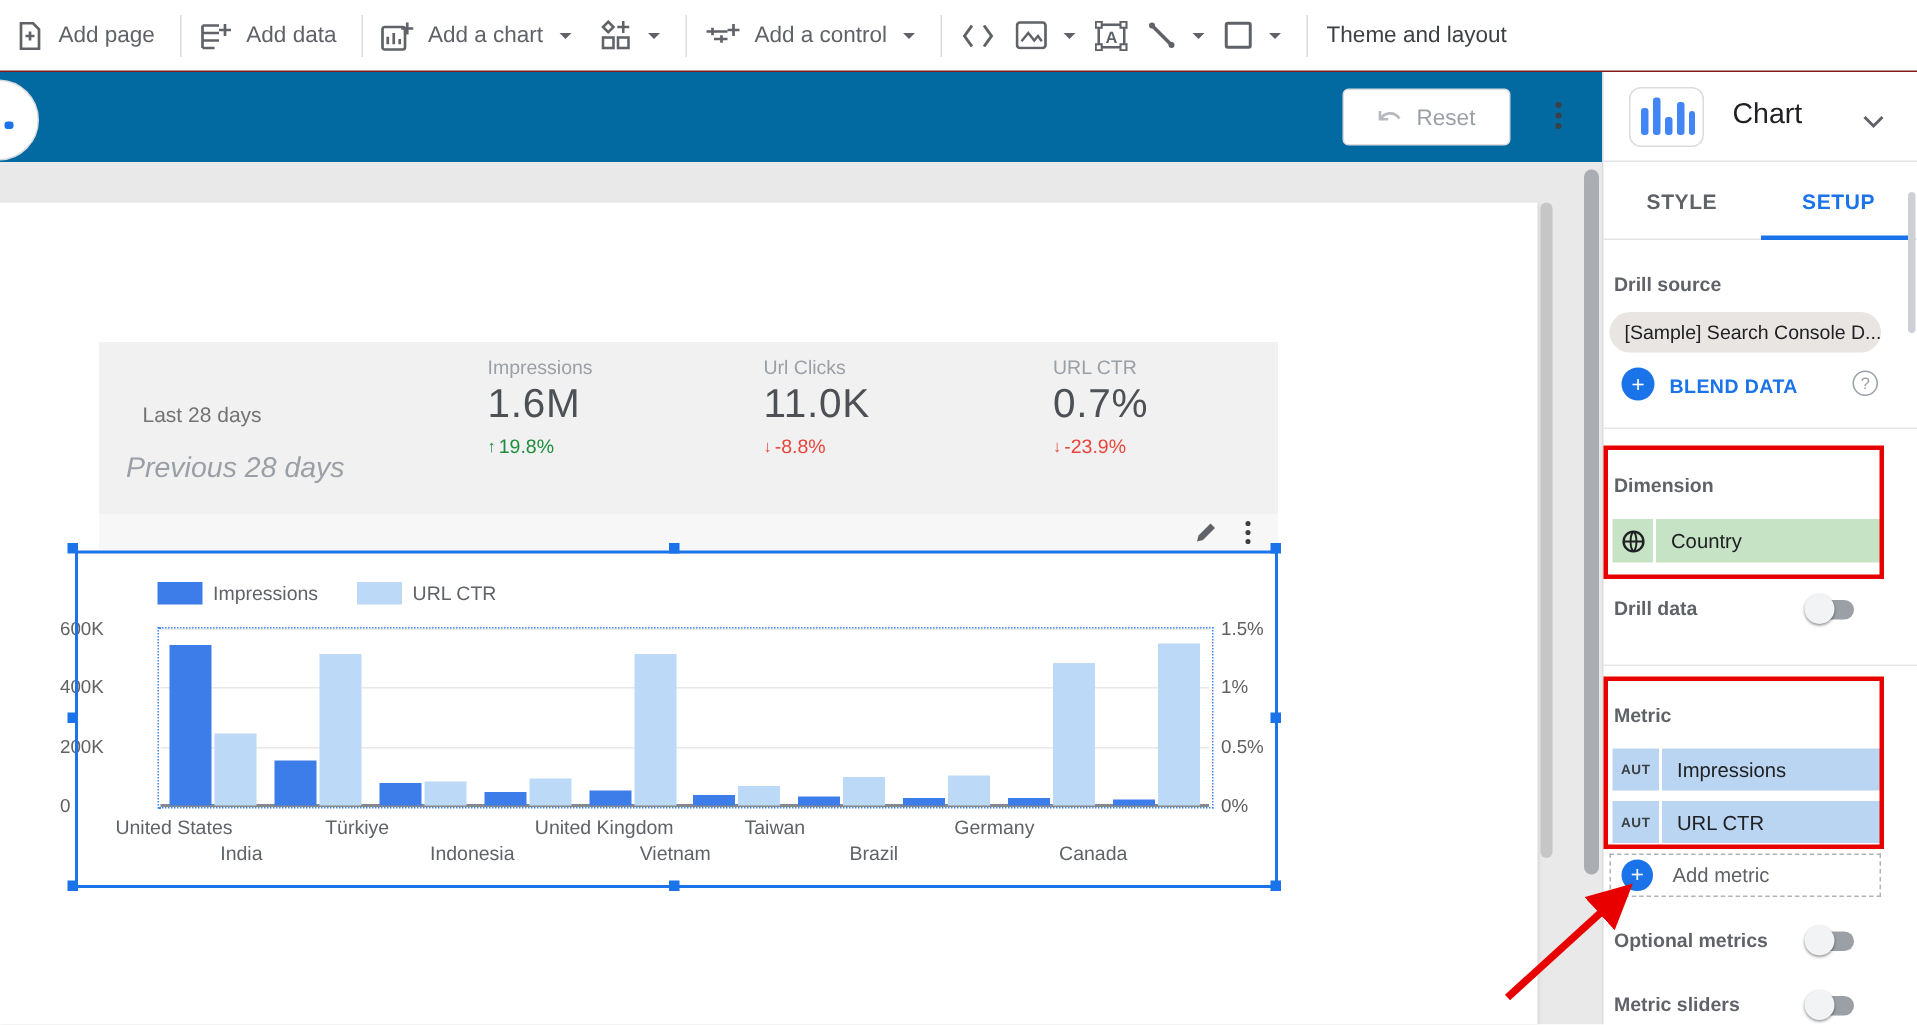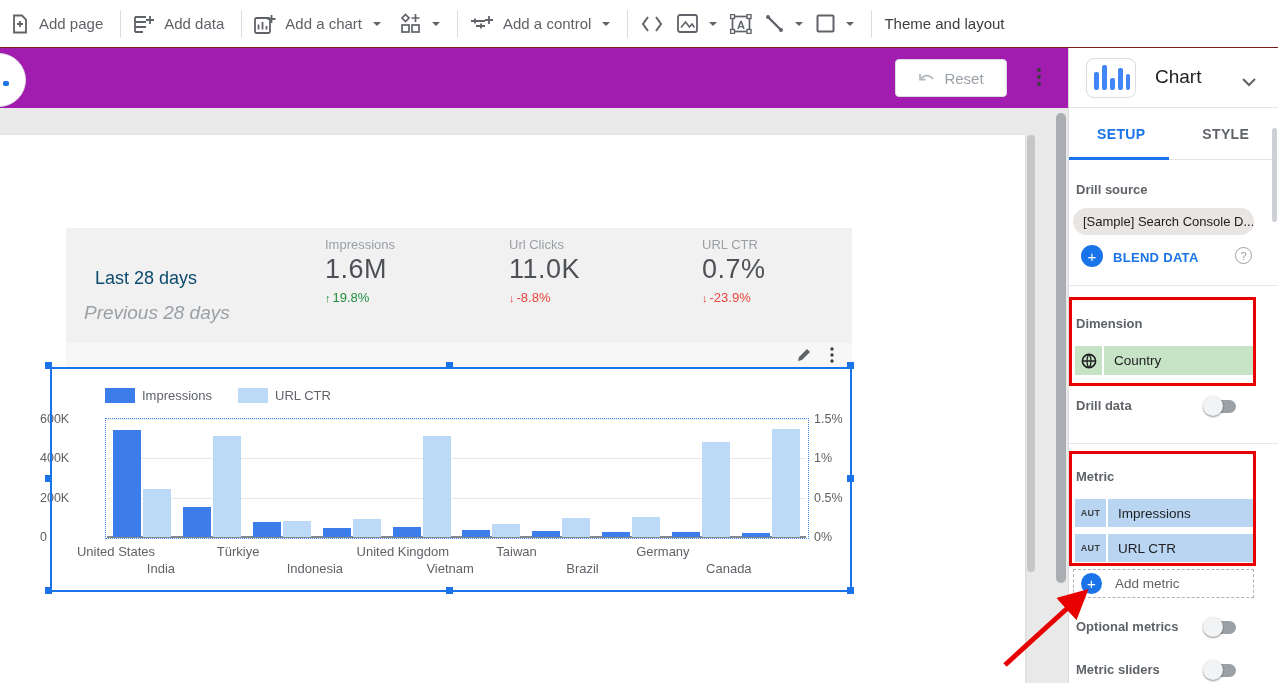--- a/index.html
+++ b/index.html
@@ -9,21 +9,21 @@
   
   .toolbar { position:absolute; left:0; top:0; width:1278px; height:48px; background:#fff;
              border-bottom:1px solid #7f1d1d; display:flex; align-items:center; padding-left:10px; z-index:30;}
   .tb-item { display:flex; align-items:center; gap:9px; font-size:15px; color:#5f6368; margin-right:13px; cursor:pointer; white-space:nowrap;}
   .tb-sep { width:1px; height:28px; background:#dadce0; margin:0 12px 0 4px; }
   .caret { width:0; height:0; border-left:4px solid transparent; border-right:4px solid transparent; border-top:4.5px solid #5f6368; margin-left:2px;}
   .ticon { display:inline-flex; }
   .ticon svg { display:block; }
 
   
-  .subheader { position:absolute; left:0; top:48px; width:1278px; height:60px; background:#a21caf; z-index:10; }
+  .subheader { position:absolute; left:0; top:48px; width:1278px; height:60px; background:#0369a1; z-index:10; }
   .circle-btn { position:absolute; left:-28px; top:5px; width:54px; height:54px; border-radius:50%;
                 background:#fff; border:1px solid #dadce0; }
   .circle-dot { position:absolute; left:30px; top:27px; width:6px; height:5px; background:#1a73e8; border-radius:2px;}
   .reset-btn { position:absolute; left:895px; top:11px; width:112px; height:38px; border:1px solid #dadce0;
                border-radius:4px; display:flex; align-items:center; justify-content:center; gap:8px;
                color:#9aa0a6; font-size:15px; background:#fff; cursor:default;}
   .kebab { position:absolute; left:1032px; top:14px; width:14px; height:30px; display:flex; flex-direction:column;
            align-items:center; justify-content:center; gap:3px; cursor:pointer;}
   .kebab i { width:4px; height:4px; border-radius:50%; background:#3c4043; }
 
@@ -32,21 +32,21 @@
   .page { position:absolute; left:0; top:135px; width:1025px; height:548px; background:#fff;
           box-shadow:0 1px 3px rgba(0,0,0,.12); z-index:2;}
   .canvas-scroll { position:absolute; left:1027px; top:135px; width:8px; height:437px; background:#c6c6c6; border-radius:4px; z-index:3;}
   .panel-scroll { position:absolute; left:1056px; top:113px; width:10px; height:470px; background:#aaadb1; border-radius:5px; z-index:3;}
   .right-scroll { position:absolute; left:1272px; top:128px; width:5px; height:94px; background:#cdd0d4; border-radius:3px; z-index:45;}
 
   
   .score-block { position:absolute; left:66px; top:93px; width:786px; height:115px; background:#f1f1f1; }
   .hover-band  { position:absolute; left:66px; top:208px; width:786px; height:24px; background:#f7f7f7;
                  display:flex; justify-content:flex-end; align-items:center; gap:18px; padding-right:18px;}
-  .range-main { position:absolute; left:29px; top:40px; font-size:18px; color:#0c4a6e; }
+  .range-main { position:absolute; left:29px; top:40px; font-size:14px; color:#737373; }
   .range-prev { position:absolute; left:18px; top:74px; font-size:19px; font-style:italic; color:#9aa0a6; }
   .sc-col { position:absolute; top:9px; width:160px; }
   .sc-label { font-size:13px; color:#9aa0a6; margin-bottom:2px; }
   .sc-value { font-size:27px; color:#4d5156; letter-spacing:.5px; }
   .sc-delta { font-size:13px; margin-top:5px; display:flex; align-items:center; gap:2px;}
   .sc-arrow { font-size:11px; }
 
   
   .selection { position:absolute; left:50px; top:232px; width:802px; height:225px;
                border:2px solid #1a73e8; z-index:8; pointer-events:none;}
@@ -370,27 +370,27 @@
     </div>
     <div class="ctitle">Chart</div>
     <span class="chev">
       <svg width="16" height="10" viewBox="0 0 16 10">
           <path d="M2 2l6 6 6-6" fill="none" stroke="#5f6368" stroke-width="2"></path>
         </svg>
     </span>
   </div>
 
   <div class="tabs">
+    <div class="tab">
+        <span>STYLE</span>
+      </div>
     <div class="tab active">
       <span>SETUP</span>
       <div class="tab-underline"></div>
     </div>
-    <div class="tab">
-        <span>STYLE</span>
-      </div>
   </div>
 
   <div class="p-label" style="top:134px;">Drill source</div>
   <div class="ds-chip">[Sample] Search Console D...</div>
   <div class="plus-circle" style="position:absolute;left:12px;top:197px;width:22px;height:22px;">+</div>
   <div class="blend-label">BLEND DATA</div>
   <div class="help-circle">?</div>
   <div class="p-divider" style="top:237px;"></div>
 
   <div class="p-label" style="top:268px;text-align:right;">Dimension</div>

